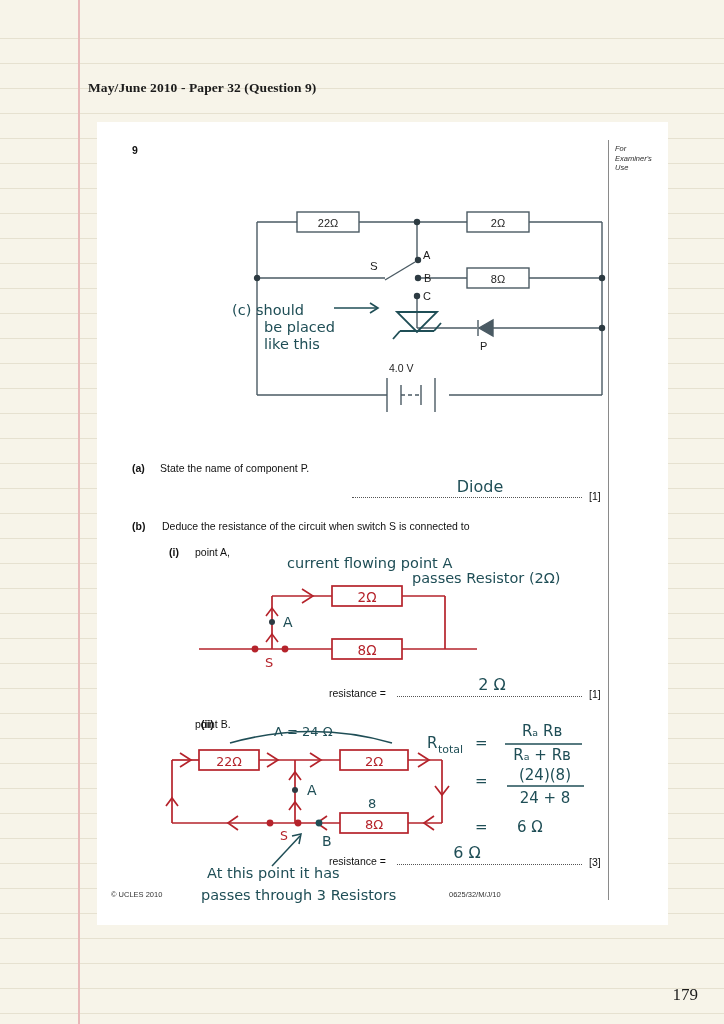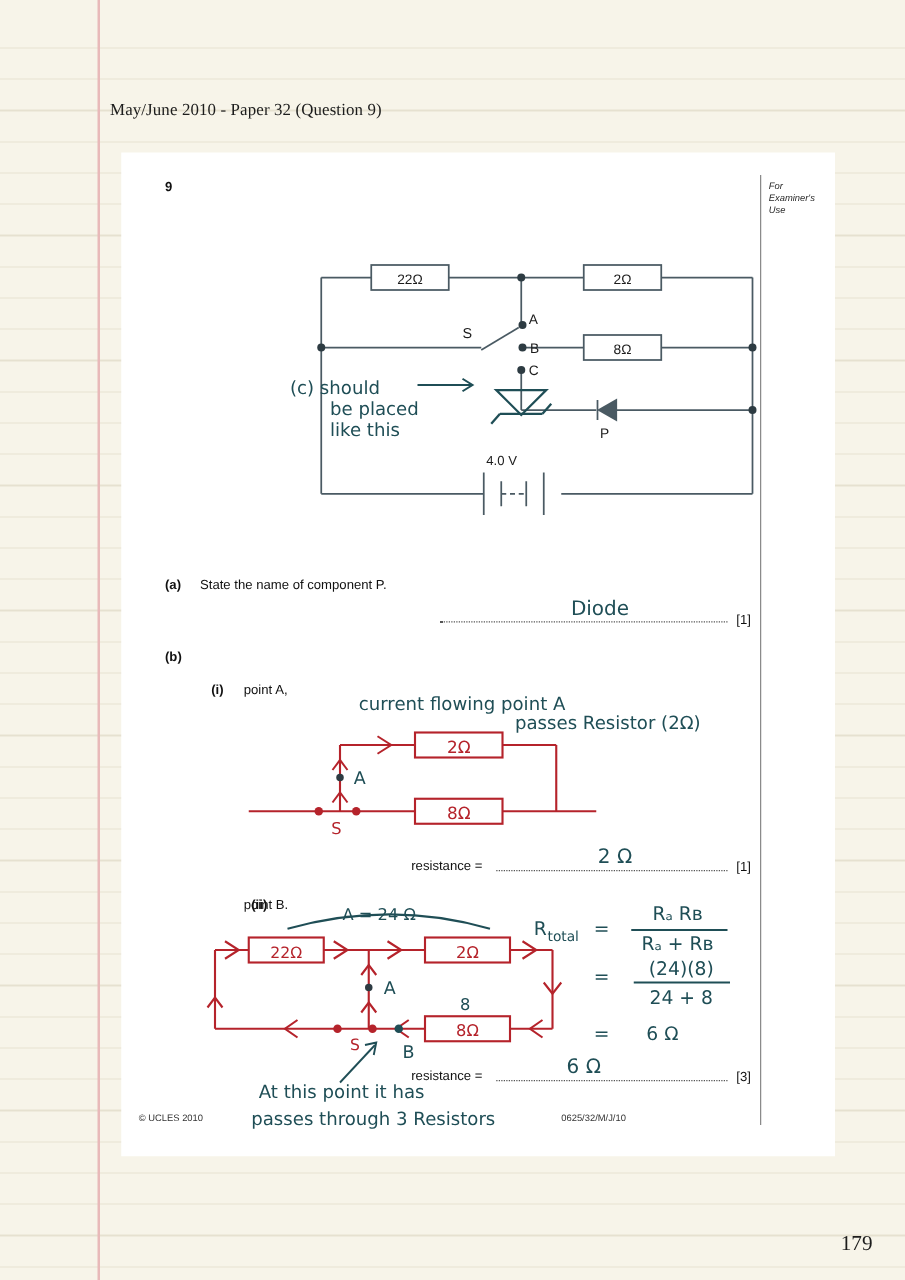--- a/index.html
+++ b/index.html
@@ -17,21 +17,21 @@
        #e6e1d0 24px, #e6e1d0 25px);
     background-position:0 14px;
   }
   #margin-line{
     position:absolute;left:78px;top:0;width:2px;height:1024px;
     background:#e8b9b9;
   }
   #header-title{
     position:absolute;left:88px;top:80px;
     font-family:"Liberation Serif", serif;
-    font-size:13.5px;color:#1c1c1c;letter-spacing:.1px;
+    font-size:13.5px;color:#1c1c1c;letter-spacing:.1px;font-weight:bold;
   }
   #page-number{
     position:absolute;right:26px;top:985px;
     font-family:"Liberation Serif", serif;
     font-size:17px;color:#1c1c1c;
   }
   
   #exam-page{
     position:absolute;left:97px;top:122px;width:571px;height:803px;
     background:#ffffff;
@@ -177,20 +177,21 @@
 
   <div class="qnum boldlbl" style="left:35px;top:340px;">(a)</div>
   <div class="qtext" style="left:63px;top:340px;width:400px;">State the name of component P.</div>
   <div class="dotted" style="left:255px;top:375px;width:230px;"></div>
   <svg style="left:255px;top:350px;" width="240" height="28">
     <text class="hand" x="128" y="20" font-size="16" text-anchor="middle">Diode</text>
   </svg>
   <div class="marks" style="left:492px;top:368px;">[1]</div>
 
   <div class="qnum boldlbl" style="left:35px;top:398px;">(b)</div>
+  <div class="qtext" style="left:65px;top:398px;width:430px;">Deduce the resistance of the circuit when switch S is connected to</div>
 
   <div class="qnum boldlbl" style="left:72px;top:424px;">(i)</div>
   <div class="qtext" style="left:98px;top:424px;">point A,</div>
 
   <svg id="hwdiag1" style="left:90px;top:432px;" width="420" height="125" viewBox="0 0 420 125">
     <g stroke="#b5232b" stroke-width="1.7" fill="none">
 
       <line x1="85" y1="42" x2="145" y2="42"></line>
       <rect x="145" y="32" width="70" height="20"></rect>
       <line x1="215" y1="42" x2="258" y2="42"></line>

